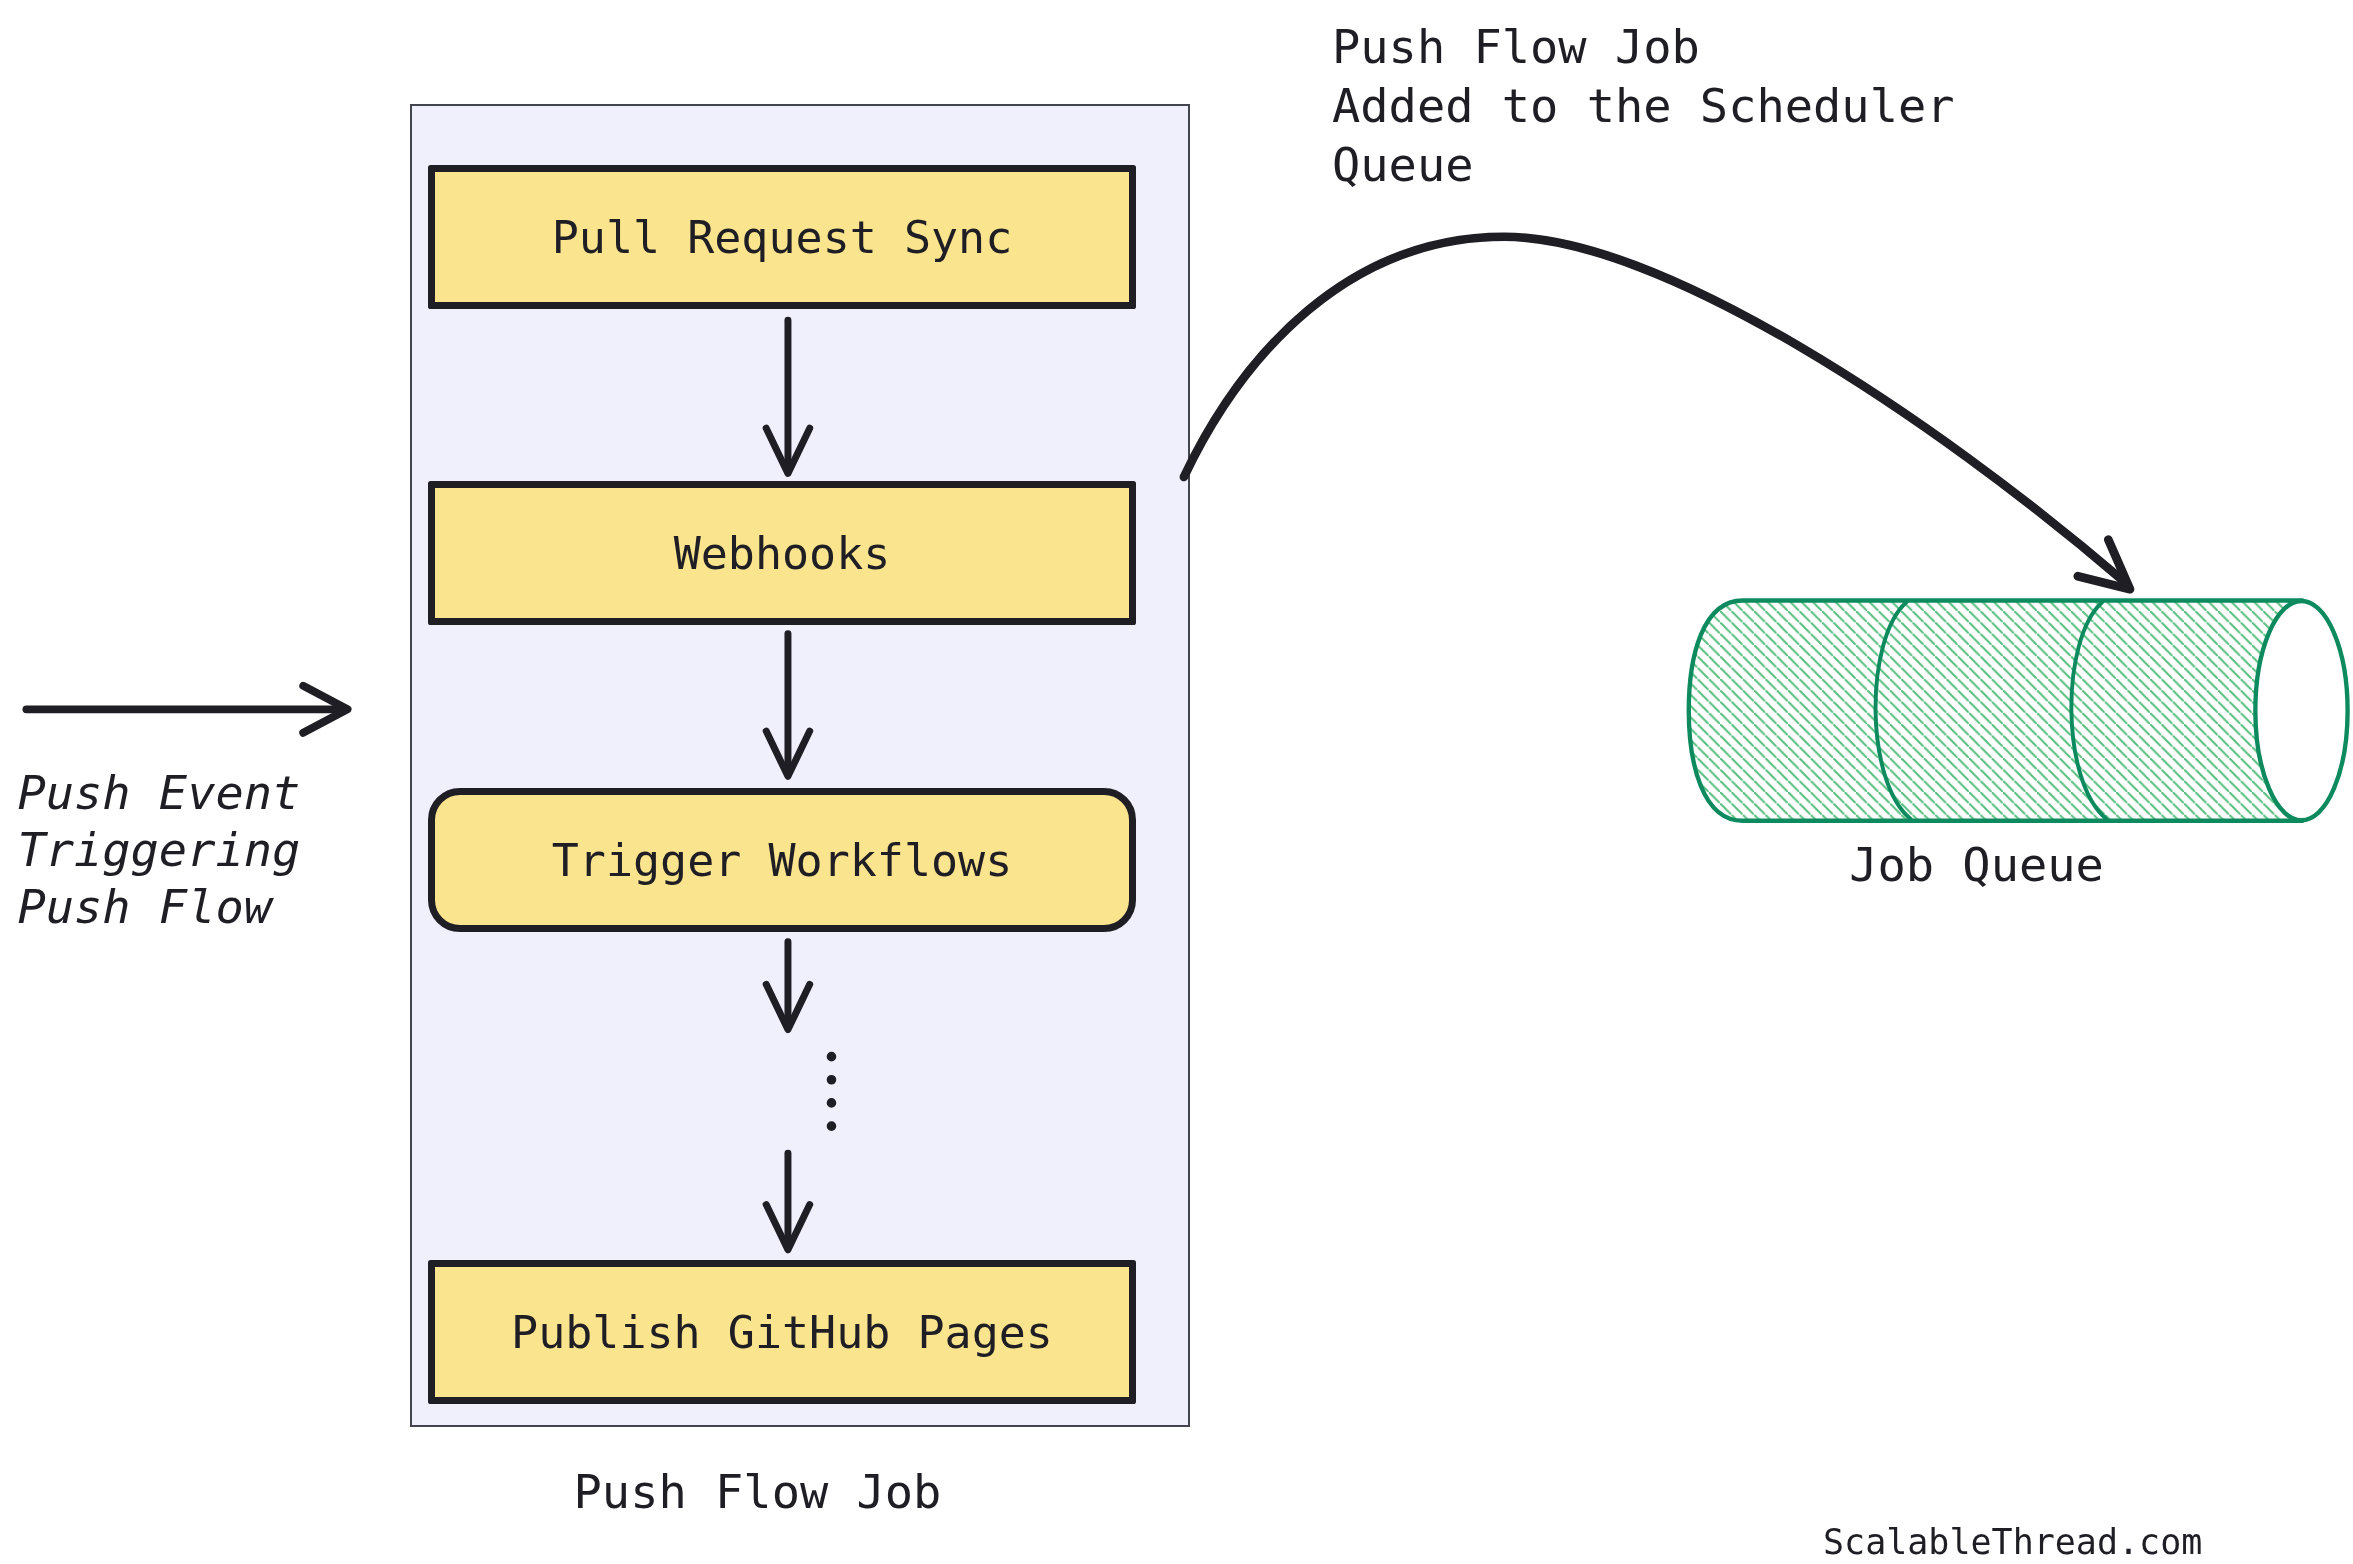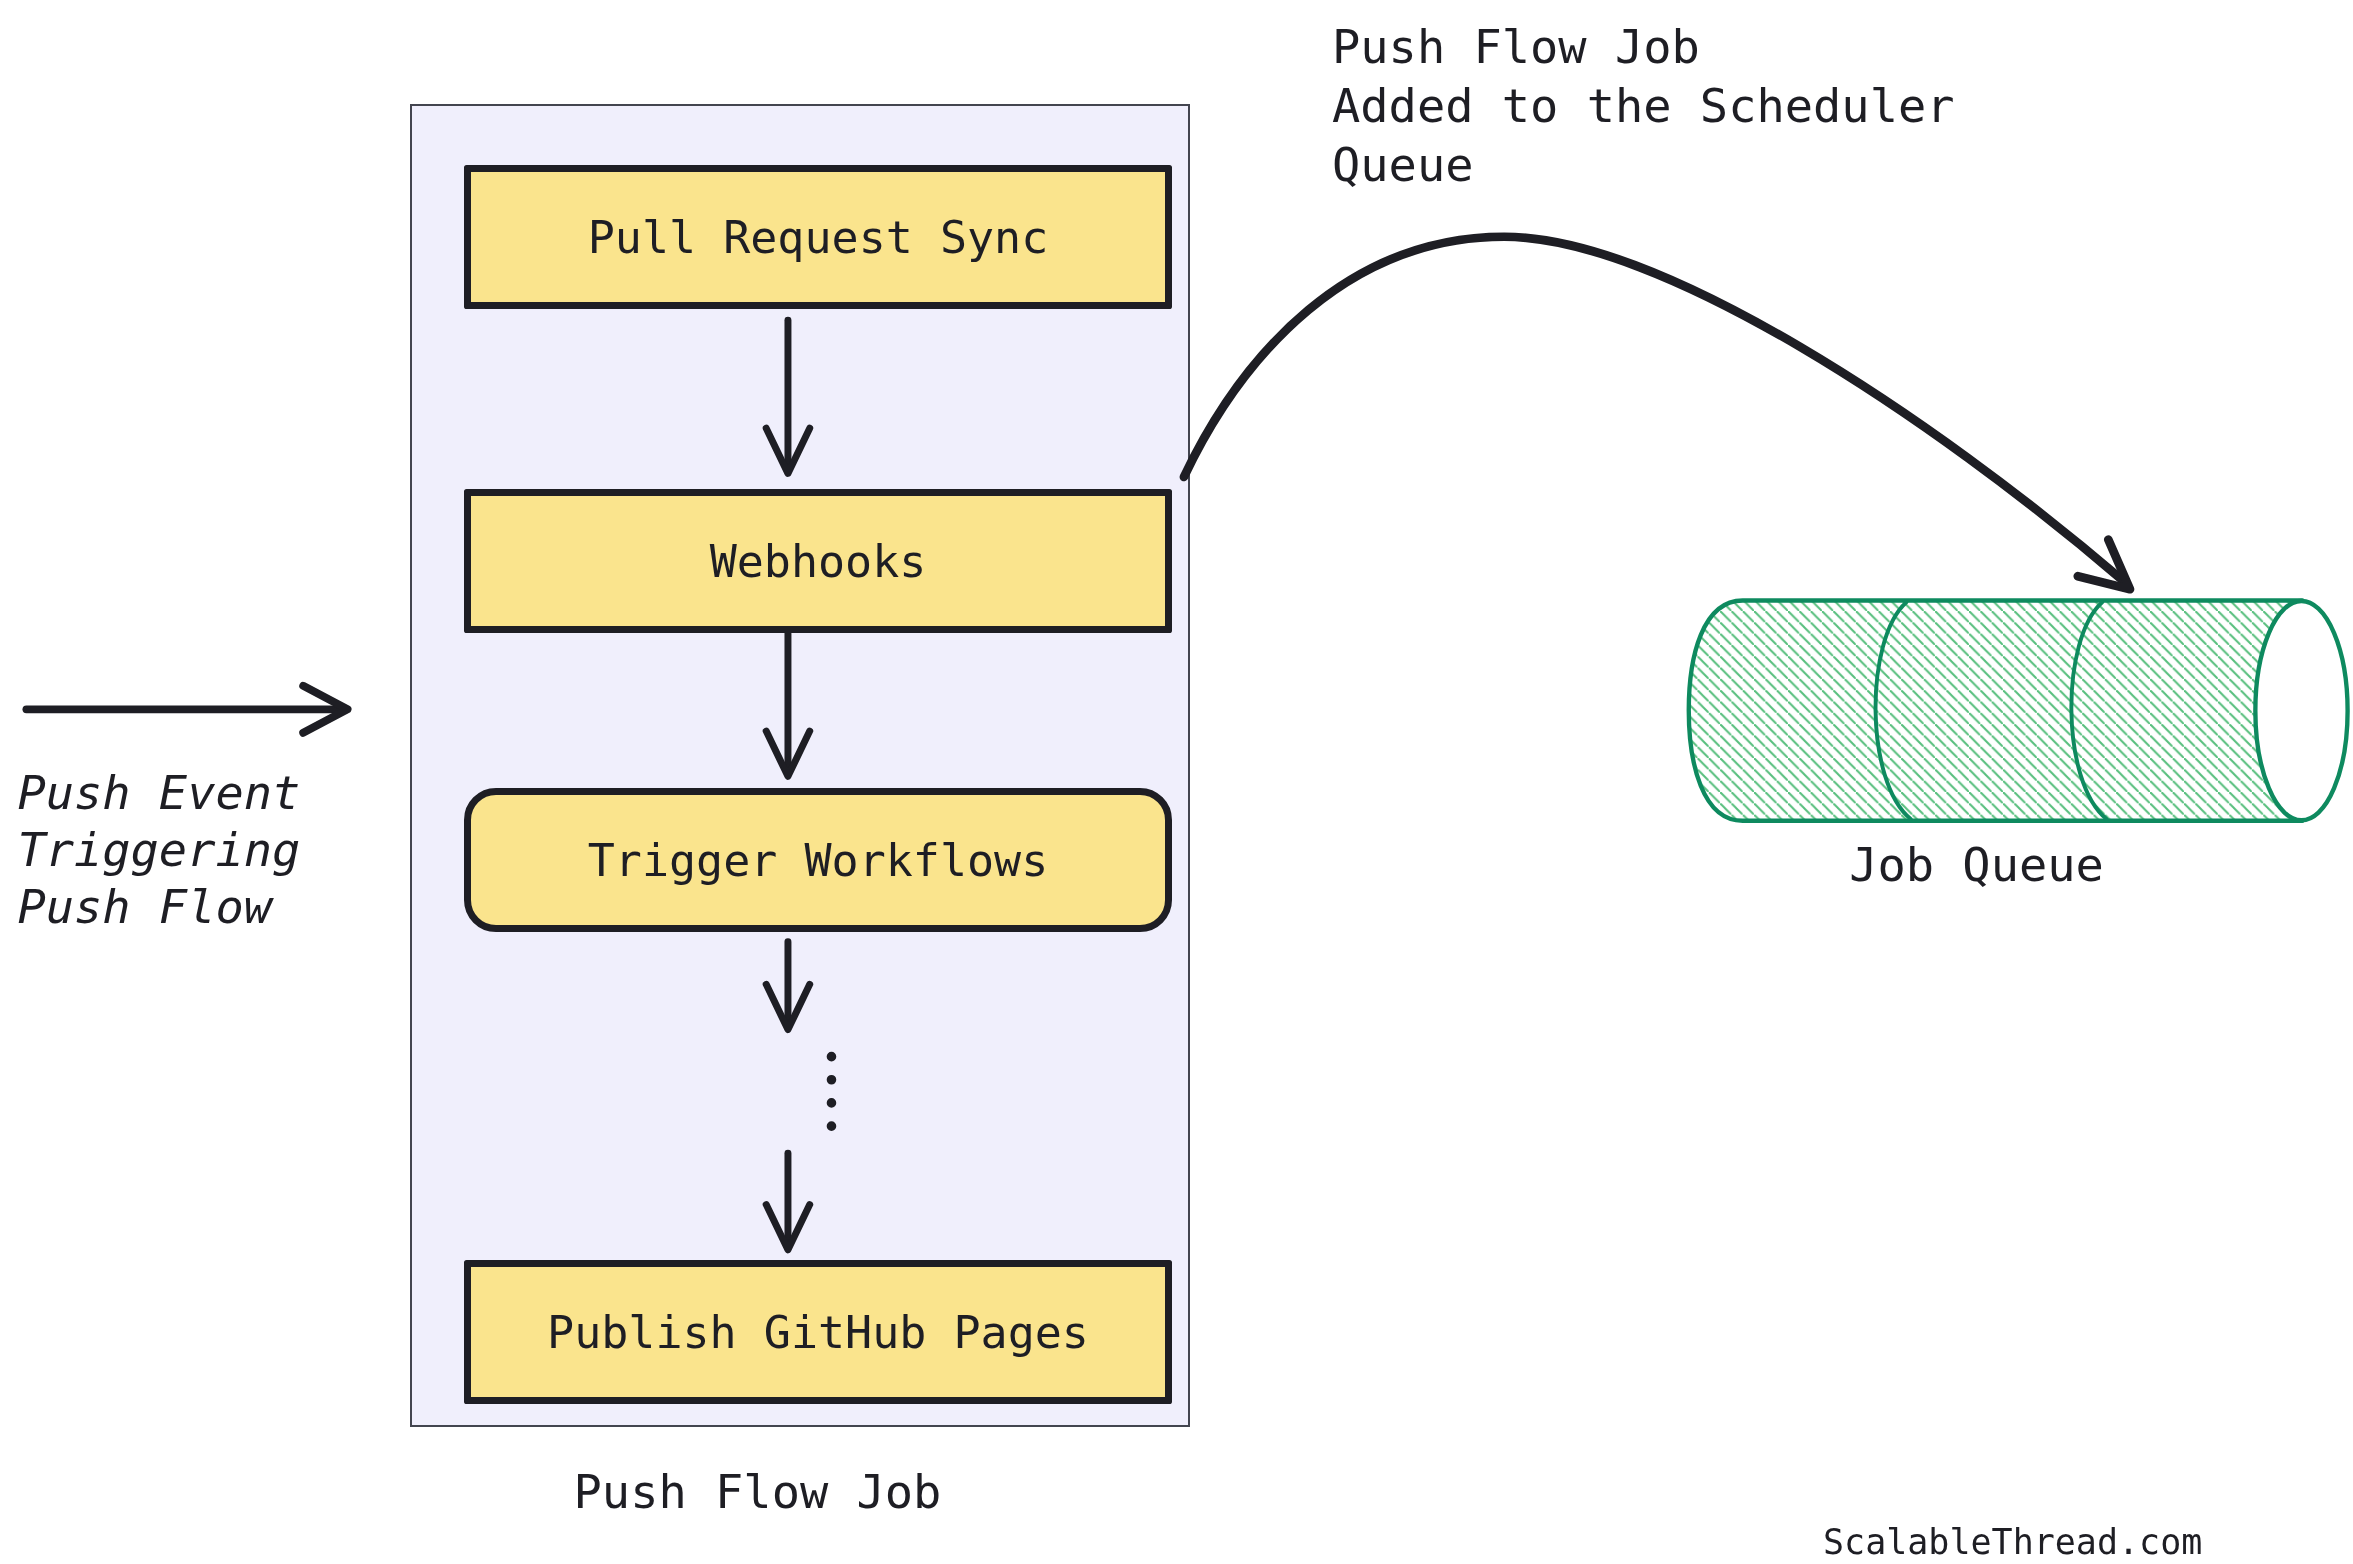--- a/index.html
+++ b/index.html
@@ -13,31 +13,31 @@
   }
   .svg-layer{position:absolute;left:0;top:0;z-index:2;}
   .flow-container{
     position:absolute;left:410px;top:104px;width:780px;height:1323px;
     box-sizing:border-box;
     background:#f0effc;
     border:2.6px solid #43454f;
     z-index:1;
   }
   .step-box{
-    position:absolute;left:464px;width:708px;height:144px;
+    position:absolute;left:428px;width:708px;height:144px;
     box-sizing:border-box;
     background:#fae48d;
     border:7.8px solid #1e1e24;
     border-radius:2.6px;
     display:flex;align-items:center;justify-content:center;
     font-size:45px;
     z-index:3;
   }
   .step-box.pos-0{top:165px;}
-  .step-box.pos-1{top:481px;margin-top:8px;}
+  .step-box.pos-1{top:481px;}
   .step-box.pos-2{top:788px;border-radius:32px;}
   .step-box.pos-3{top:1260px;}
   .annotation{
     position:absolute;
     font-size:47px;line-height:59px;
     white-space:pre-line;
     z-index:3;
   }
   .annotation.push-event{left:17.4px;top:764px;line-height:57px;font-style:italic;}
   .annotation.scheduler{left:1332px;top:17.4px;}

